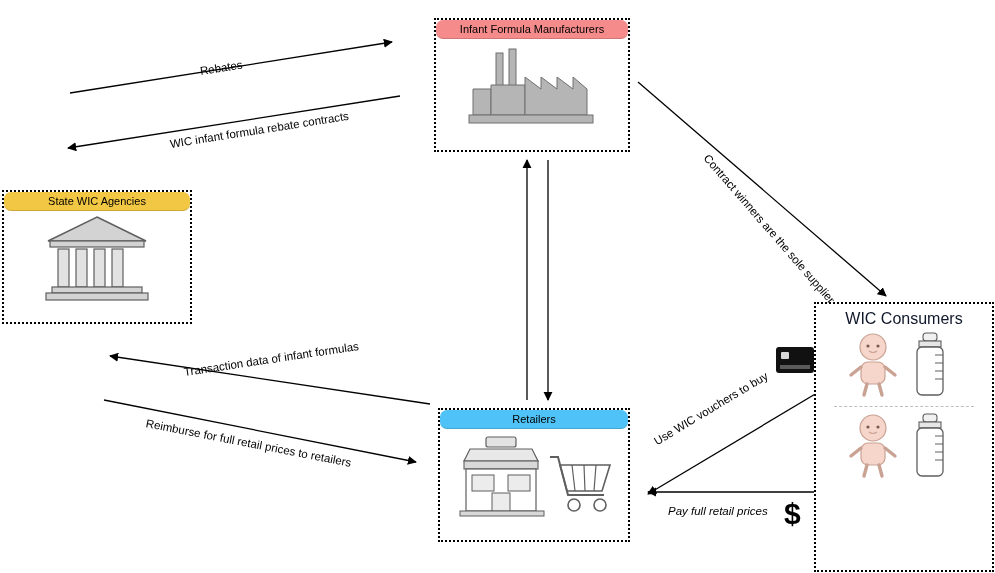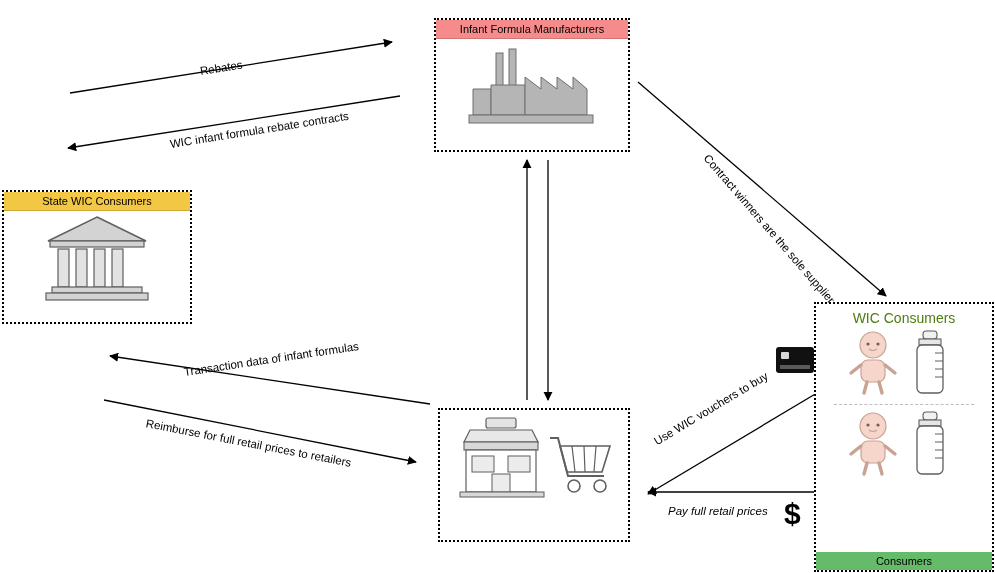--- a/index.html
+++ b/index.html
@@ -25,25 +25,26 @@
   }
   .node-title {
     font-size: 11px;
     text-align: center;
     padding: 3px 0 3px 0;
     font-family: "Liberation Sans", sans-serif;
     color: #000;
   }
   .node-title.banner-top {
     border-bottom: 1px solid rgba(0,0,0,0.15);
+    border-radius: 7px;
   }
   .plain-title {
-    font-size: 14px;
+    font-size: 16px;
     text-align: center;
-    color: #4d7c0f;
+    color: #0f172a;
     padding: 6px 0 2px 0;
   }
   
   #node-manufacturers {
     left: 434px; top: 18px; width: 196px; height: 134px;
   }
   #node-agencies {
     left: 2px; top: 190px; width: 190px; height: 134px;
   }
   #node-retailers {
@@ -136,36 +137,37 @@
         <rect x="42" y="4" width="7" height="40" fill="#b5b5b5" stroke="#6f6f6f" stroke-width="1"></rect>
         <path d="M6 70 L6 44 L24 44 L24 70 Z" fill="#b5b5b5" stroke="#6f6f6f" stroke-width="1"></path>
         <path d="M24 70 L24 40 L58 40 L58 70 Z" fill="#b5b5b5" stroke="#6f6f6f" stroke-width="1"></path>
         <path d="M58 70 L58 32 L74 44 L74 32 L90 44 L90 32 L106 44 L106 32 L120 44 L120 70 Z" fill="#b5b5b5" stroke="#6f6f6f" stroke-width="1"></path>
         <rect x="2" y="70" width="124" height="8" fill="#b5b5b5" stroke="#6f6f6f" stroke-width="1"></rect>
       </svg>
     </div>
   </div>
 
   <div class="node" id="node-agencies">
-    <div class="node-title banner-top" id="agency-title" style="background: rgb(242, 199, 68);">State WIC Consumers</div>
+    <div class="node-title banner-top" id="agency-title" style="background: rgb(242, 199, 68);">State WIC Agencies</div>
     <div class="icon-wrap" style="height:96px;">
       <svg width="110" height="92" viewBox="0 0 110 92">
         <polygon points="55,4 104,28 6,28" fill="#d3d3d3" stroke="#5f5f5f" stroke-width="1.4"></polygon>
         <rect x="8" y="28" width="94" height="6" fill="#d3d3d3" stroke="#5f5f5f" stroke-width="1.2"></rect>
         <rect x="16" y="36" width="11" height="38" fill="#e2e2e2" stroke="#5f5f5f" stroke-width="1.2"></rect>
         <rect x="34" y="36" width="11" height="38" fill="#e2e2e2" stroke="#5f5f5f" stroke-width="1.2"></rect>
         <rect x="52" y="36" width="11" height="38" fill="#e2e2e2" stroke="#5f5f5f" stroke-width="1.2"></rect>
         <rect x="70" y="36" width="11" height="38" fill="#e2e2e2" stroke="#5f5f5f" stroke-width="1.2"></rect>
         <rect x="10" y="74" width="90" height="6" fill="#d3d3d3" stroke="#5f5f5f" stroke-width="1.2"></rect>
         <rect x="4" y="80" width="102" height="7" fill="#d3d3d3" stroke="#5f5f5f" stroke-width="1.2"></rect>
       </svg>
     </div>
   </div>
 
   <div class="node" id="node-retailers">
+    <div class="node-title banner-top" id="retail-title" style="background: rgb(79, 195, 247);">Retailers</div>
     <div class="icon-wrap" style="height:96px;">
       <svg width="160" height="92" viewBox="0 0 160 92">
 
         <rect x="32" y="6" width="30" height="10" rx="2" fill="#e3e3e3" stroke="#5f5f5f" stroke-width="1.2"></rect>
         <path d="M10 30 L16 18 L78 18 L84 30 Z" fill="#e8e8e8" stroke="#5f5f5f" stroke-width="1.2"></path>
         <rect x="10" y="30" width="74" height="8" fill="#d8d8d8" stroke="#5f5f5f" stroke-width="1.1"></rect>
         <rect x="12" y="38" width="70" height="42" fill="#fff" stroke="#5f5f5f" stroke-width="1.2"></rect>
         <rect x="18" y="44" width="22" height="16" fill="#ececec" stroke="#5f5f5f" stroke-width="1"></rect>
         <rect x="54" y="44" width="22" height="16" fill="#ececec" stroke="#5f5f5f" stroke-width="1"></rect>
         <rect x="38" y="62" width="18" height="18" fill="#ececec" stroke="#5f5f5f" stroke-width="1"></rect>
@@ -223,21 +225,20 @@
         <rect x="84" y="2" width="14" height="8" rx="3" fill="#f1f1f1" stroke="#5f5f5f" stroke-width="1.1"></rect>
         <rect x="80" y="10" width="22" height="6" fill="#e6e6e6" stroke="#5f5f5f" stroke-width="1.1"></rect>
         <rect x="78" y="16" width="26" height="48" rx="5" fill="#fff" stroke="#5f5f5f" stroke-width="1.3"></rect>
         <line x1="96" y1="24" x2="104" y2="24" stroke="#5f5f5f" stroke-width="1"></line>
         <line x1="96" y1="32" x2="104" y2="32" stroke="#5f5f5f" stroke-width="1"></line>
         <line x1="96" y1="40" x2="104" y2="40" stroke="#5f5f5f" stroke-width="1"></line>
         <line x1="96" y1="48" x2="104" y2="48" stroke="#5f5f5f" stroke-width="1"></line>
       </svg>
     </div>
 
-    <div class="node-title" id="consumers-title" style="position: absolute; left: 0px; right: 0px; bottom: 0px; background: rgb(102, 187, 106);">Consumers</div>
   </div>
 
   <div class="card">
     <div class="chip"></div>
     <div class="cline"></div>
   </div>
 
   <div class="label" style="left:200px; top:65px; transform:rotate(-9deg);">Rebates</div>
 
   <div class="label" style="left:170px; top:138px; transform:rotate(-9deg);">WIC infant formula rebate contracts</div>

